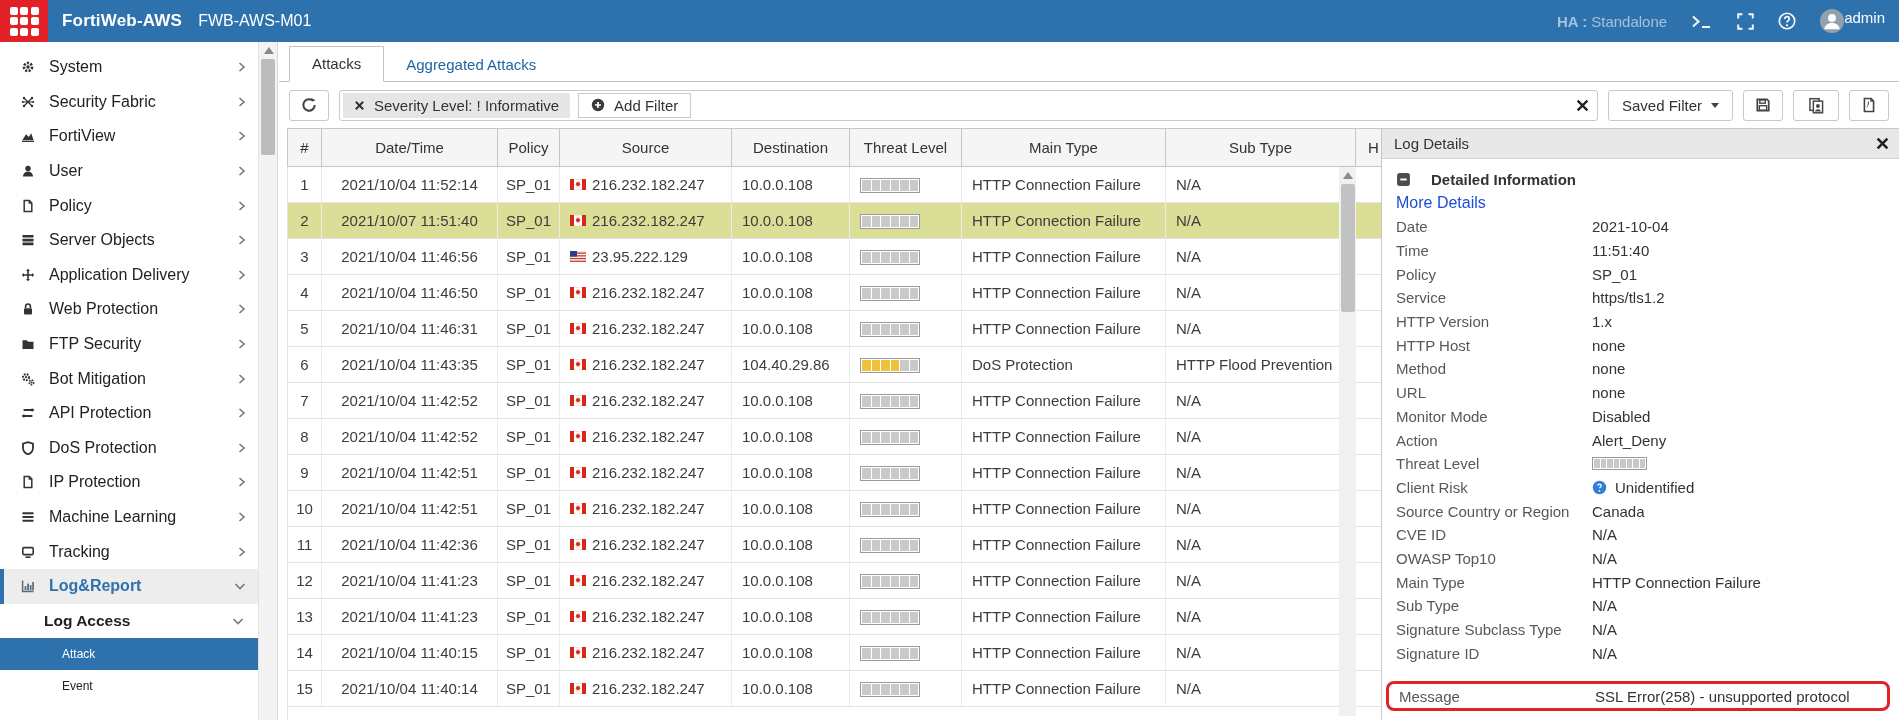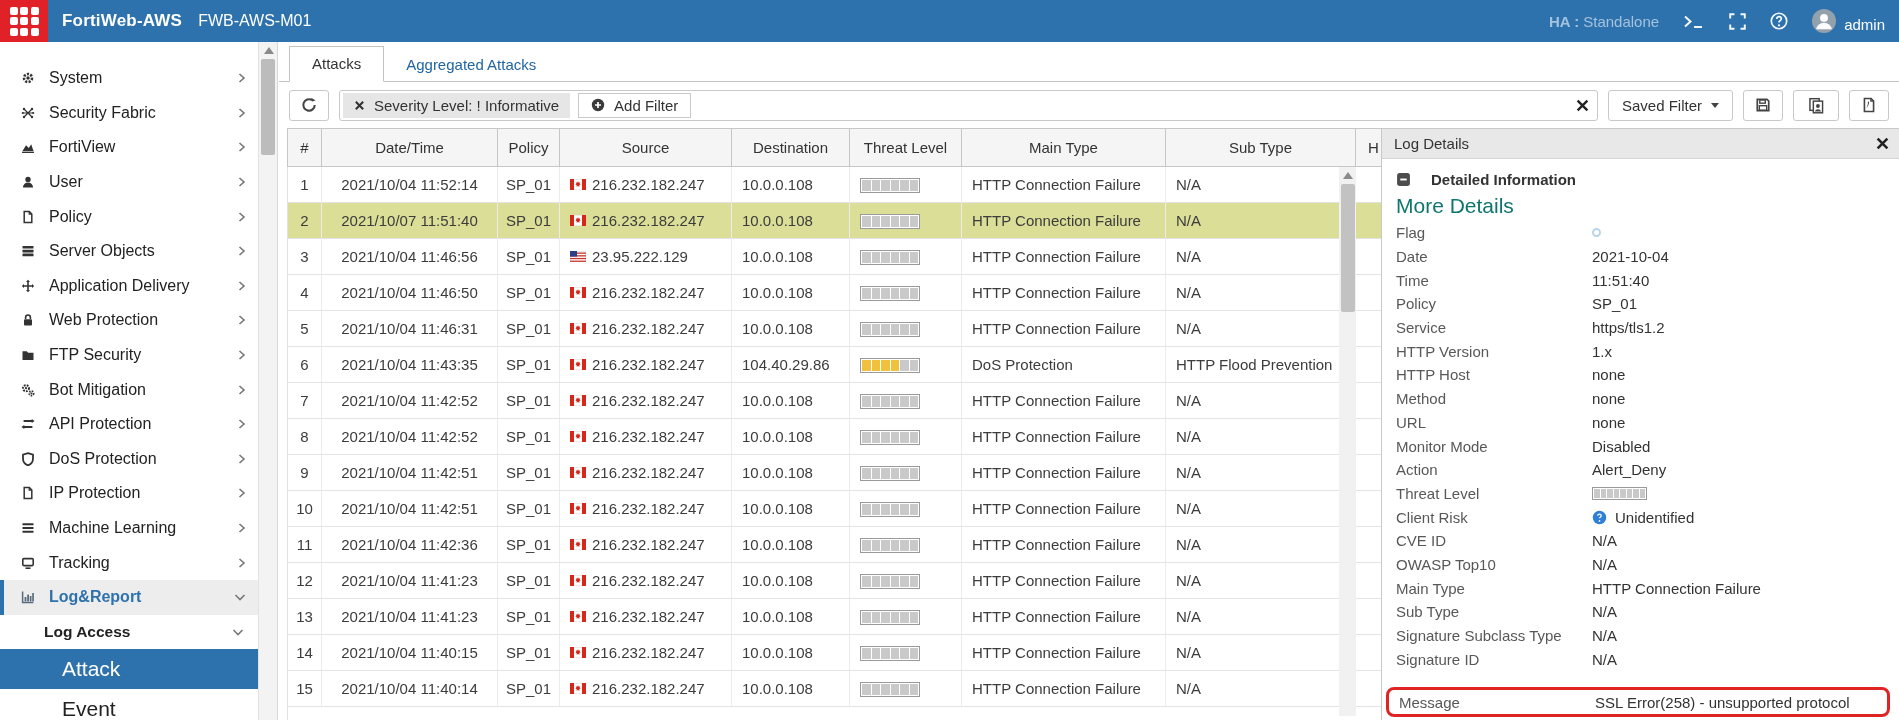--- a/index.html
+++ b/index.html
@@ -11,34 +11,34 @@
   .topbar { position:absolute; left:0; top:0; width:1899px; height:42px; background:#2e72ad; display:flex; align-items:center; color:#fff; }
   .logo { width:48px; height:42px; background:#e02128; display:flex; align-items:center; justify-content:center; flex:none; cursor:pointer; }
   .logo-grid { display:grid; grid-template-columns:repeat(3,8px); grid-template-rows:repeat(3,8px); gap:2.5px; }
   .logo-grid i { background:#fff; border-radius:2px; }
   .brand { font-size:17px; font-weight:bold; margin-left:14px; letter-spacing:.2px; }
   .device { font-size:16px; margin-left:16px; font-weight:normal; }
   .topbar-right { margin-left:auto; display:flex; align-items:center; gap:24px; padding-right:14px; }
   .ha { color:#a3c2de; font-size:15px; }
   .ha b { font-weight:bold; margin-right:4px; }
   .tb-icon { display:flex; align-items:center; cursor:pointer; opacity:.95; }
-  .avatar-wrap { display:flex; align-items:flex-end; gap:8px; cursor:pointer; }
+  .avatar-wrap { display:flex; align-items:flex-start; cursor:pointer; }
   .admin-label { font-size:15px; color:#fff; }
 
   
-  .sidebar { position:absolute; left:0; top:42px; width:258px; height:678px; overflow:hidden; background:#fff; padding-top:19px; }
+  .sidebar { position:absolute; left:0; top:42px; width:258px; height:678px; overflow:hidden; background:#fff; padding-top:8px; }
   .side-item { display:flex; align-items:center; height:34.6px; padding:0 10px 0 18px; font-size:16px; color:#222; cursor:pointer; }
   .s-icon { width:20px; display:flex; justify-content:center; align-items:center; margin-right:11px; flex:none; }
   .s-label { flex:1; white-space:nowrap; }
   .s-chev { display:flex; align-items:center; color:#888; margin-right:2px; }
   .side-item.active { background:#ededed; border-left:4px solid #2e72ad; padding-left:14px; }
   .side-item.active .s-label { color:#2e72ad; font-weight:bold; }
   .side-sub-header { display:flex; align-items:center; height:34.6px; padding:0 12px 0 44px; font-weight:bold; font-size:15.5px; color:#222; cursor:pointer; }
   .side-sub-header .s-chev { margin-left:auto; }
-  .side-sub-item { display:flex; align-items:center; height:40px; padding-left:62px; font-size:21px; color:#222; cursor:pointer; }
+  .side-sub-item { display:flex; align-items:center; height:32px; padding-left:62px; font-size:12px; color:#222; cursor:pointer; }
   .side-sub-item.selected { background:#2e72ad; color:#fff; }
   .sidebar-sb { position:absolute; left:258px; top:42px; width:20px; height:678px; background:#f3f3f3; border-left:1px solid #e2e2e2; border-right:1px solid #d8d8d8; }
   .sb-up { position:absolute; top:5px; left:5px; width:0; height:0; border-left:5px solid transparent; border-right:5px solid transparent; border-bottom:7px solid #8a8a8a; }
   .sidebar-sb .sb-thumb { position:absolute; top:17px; left:2px; width:14px; height:96px; background:#bcbcbc; border-radius:2px; }
 
   
   .main { position:absolute; left:279px; top:42px; width:1620px; height:678px; }
   .tabbar { height:40px; display:flex; align-items:flex-end; padding-left:10px; border-bottom:1px solid #c3c3c3; background:#fff; }
   .tab { padding:8px 22px 9px; font-size:15px; cursor:pointer; margin-bottom:-1px; }
   .tab.active { border:1px solid #c3c3c3; border-bottom:1px solid #fff; background:#fff; color:#333; }
@@ -71,21 +71,21 @@
   .table-sb { position:absolute; left:1060px; top:39px; width:17px; height:549px; background:#f1f1f1; }
   .table-sb .sb-up { left:3.5px; }
   .table-sb .sb-thumb { position:absolute; top:17px; left:1.5px; width:14px; height:128px; background:#c2c2c2; border-radius:2px; }
 
   
   .details { position:absolute; left:1381px; top:128px; width:518px; height:592px; background:#fff; border-left:1px solid #c9c9c9; border-top:1px solid #c9c9c9; }
   .dt-header { height:30px; background:#e8e8e8; border-bottom:1px solid #d4d4d4; display:flex; align-items:center; padding:0 10px 0 12px; font-size:15px; color:#333; }
   .dt-close { margin-left:auto; display:flex; align-items:center; cursor:pointer; }
   .dt-body { padding:8px 8px 0 14px; }
   .dt-section { display:flex; align-items:center; gap:20px; font-weight:bold; font-size:15px; color:#333; margin:4px 0 6px; cursor:pointer; }
-  .more-details { color:#0f766e; font-size:21px; margin:2px 0 3px; cursor:pointer; }
+  .more-details { color:#1d4ed8; font-size:16px; margin:2px 0 3px; cursor:pointer; }
   .lg-row { display:flex; align-items:center; height:23.7px; font-size:15px; }
   .lg-label { width:196px; flex:none; color:#585858; white-space:nowrap; overflow:hidden; }
   .lg-value { color:#333; display:flex; align-items:center; gap:8px; white-space:nowrap; }
   .flag-dot { width:9px; height:9px; border:2px solid #b8d4ea; border-radius:50%; display:inline-block; }
   .lg-row.msg { border:3px solid #e02424; border-radius:8px; height:30px; margin:16px 1px 0 -10px; padding-left:10px; }
 </style>
 </head>
 <body>
 
 <div class="app">
@@ -923,26 +923,20 @@
       <div class="dt-section">
         <svg width="15" height="15" viewBox="0 0 14 14">
             <rect x="1" y="1" width="12" height="12" rx="2.5" fill="#4d4d4d"></rect>
             <path d="M4 7h6" stroke="#fff" stroke-width="1.8"></path>
           </svg>
         <span>Detailed Information</span>
       </div>
       <div class="more-details">More Details</div>
       <div id="detail-fields">
           <div class="lg-row">
-            <span class="lg-label">Flag</span>
-            <span class="lg-value">
-              <span class="flag-dot"></span>
-            </span>
-          </div>
-          <div class="lg-row">
             <span class="lg-label">Date</span>
             <span class="lg-value">2021-10-04</span>
           </div>
           <div class="lg-row">
             <span class="lg-label">Time</span>
             <span class="lg-value">11:51:40</span>
           </div>
           <div class="lg-row">
             <span class="lg-label">Policy</span>
             <span class="lg-value">SP_01</span>
@@ -997,20 +991,24 @@
                 <svg width="15" height="15" viewBox="0 0 14 14">
                   <circle cx="7" cy="7" r="6.3" fill="#2f7fd6"></circle>
                   <path d="M5.4 5.4c0-.9.7-1.6 1.6-1.6s1.6.6 1.6 1.5c0 .8-.5 1.1-1 1.5-.4.2-.6.5-.6.9" fill="none" stroke="#fff" stroke-width="1.2"></path>
                   <circle cx="7" cy="10.2" r=".8" fill="#fff"></circle>
                 </svg>
               </span>
               <span>Unidentified</span>
             </span>
           </div>
           <div class="lg-row">
+            <span class="lg-label">Source Country or Region</span>
+            <span class="lg-value">Canada</span>
+          </div>
+          <div class="lg-row">
             <span class="lg-label">CVE ID</span>
             <span class="lg-value">N/A</span>
           </div>
           <div class="lg-row">
             <span class="lg-label">OWASP Top10</span>
             <span class="lg-value">N/A</span>
           </div>
           <div class="lg-row">
             <span class="lg-label">Main Type</span>
             <span class="lg-value">HTTP Connection Failure</span>

